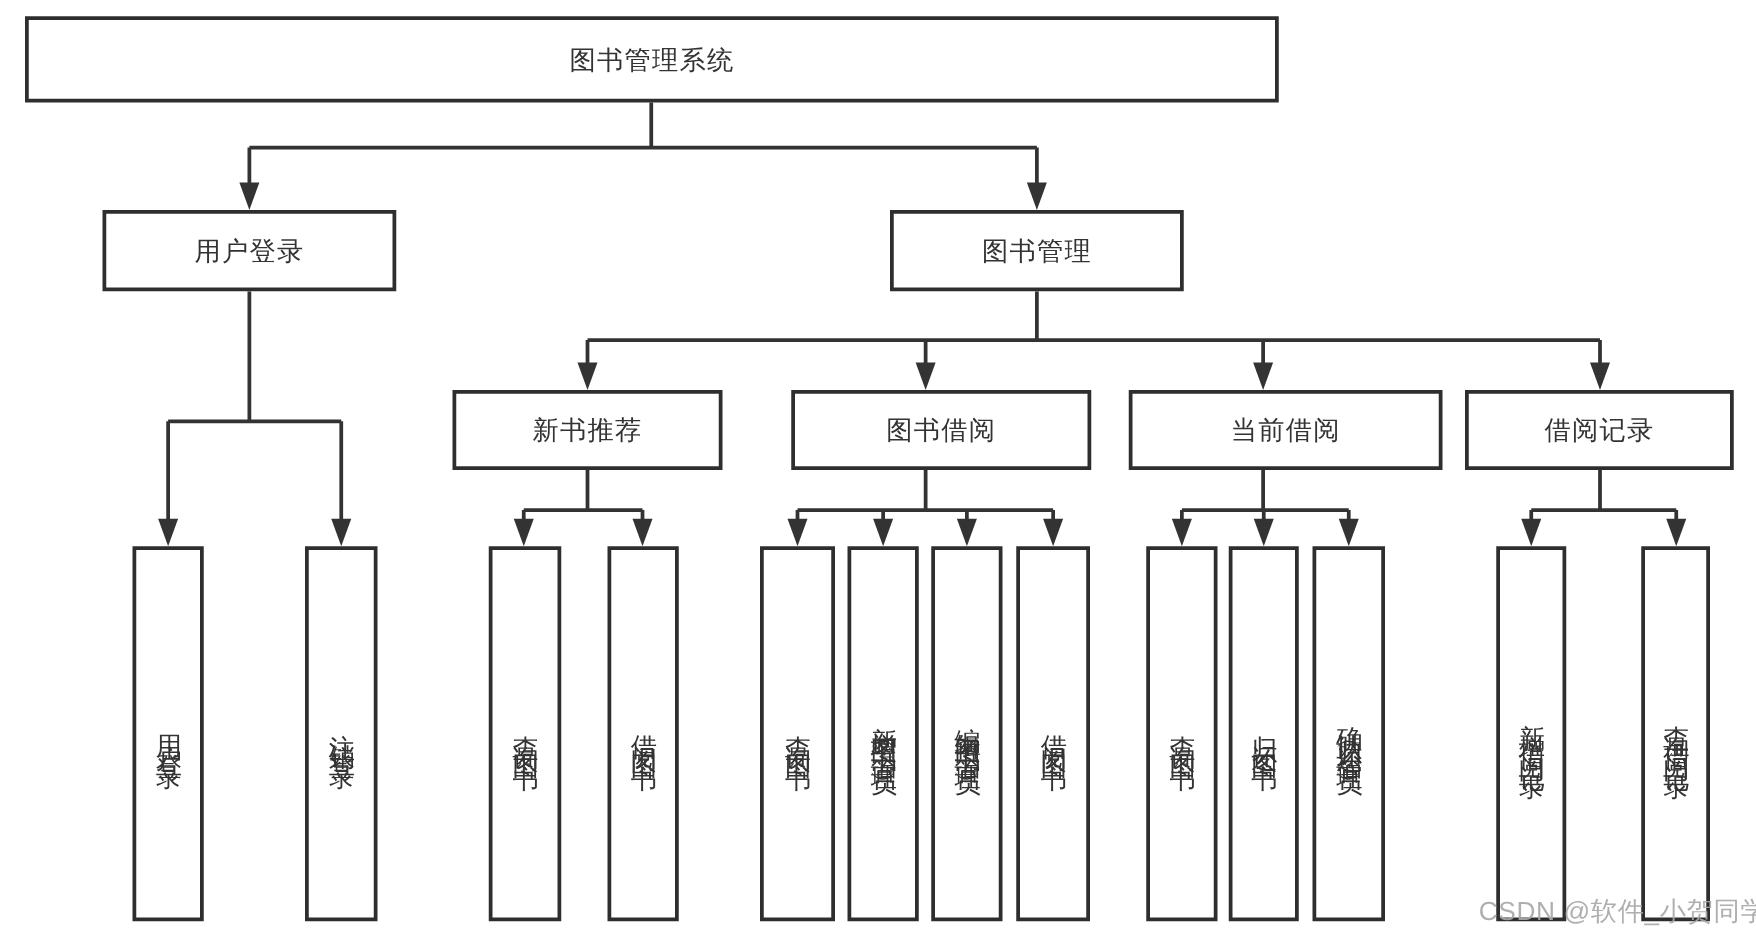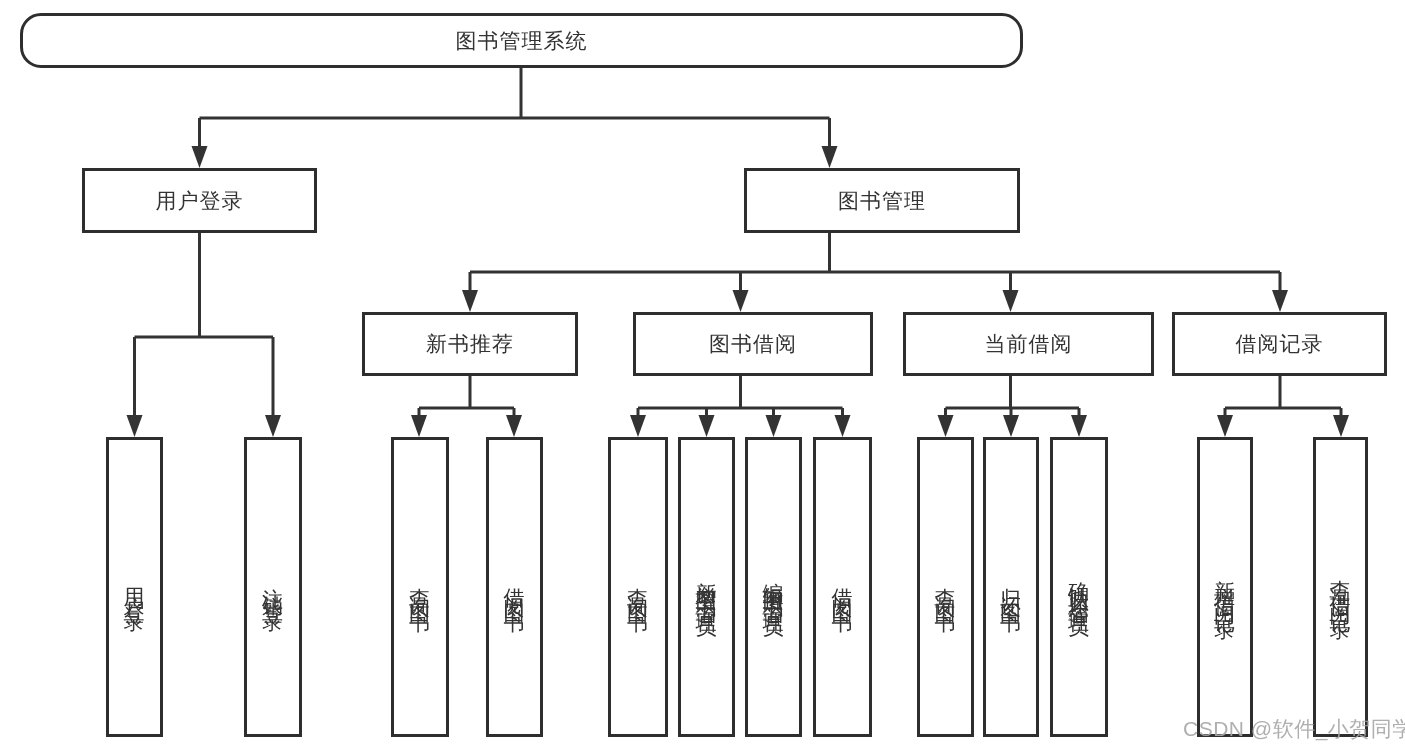--- a/index.html
+++ b/index.html
@@ -60,24 +60,24 @@
     <path class="cline" d="M1010.5 376 L1010.5 408 M945.5 408 L1079 408 M945.5 408 L945.5 417 M1011 408 L1011 417 M1079 408 L1079 417"></path>
     <polygon class="chead" points="937.5,415 953.5,415 945.5,437"></polygon>
     <polygon class="chead" points="1003,415 1019,415 1011,437"></polygon>
     <polygon class="chead" points="1071,415 1087,415 1079,437"></polygon>
 
     <path class="cline" d="M1280 376 L1280 408 M1225 408 L1341 408 M1225 408 L1225 417 M1341 408 L1341 417"></path>
     <polygon class="chead" points="1217,415 1233,415 1225,437"></polygon>
     <polygon class="chead" points="1333,415 1349,415 1341,437"></polygon>
   </svg>
 
-  <div class="hbox" style="left:20px;top:13px;width:1003px;height:55px;border-radius:21px;">图书管理系统</div>
+  <div class="hbox" style="left:20px;top:13px;width:1003px;height:69px;">图书管理系统</div>
 
   <div class="hbox" style="left:82px;top:168px;width:235px;height:65px;">用户登录</div>
-  <div class="hbox" style="left:744px;top:168px;width:276px;height:65px;">图书管理</div>
+  <div class="hbox" style="left:712px;top:168px;width:235px;height:65px;">图书管理</div>
 
   <div class="hbox" style="left:362px;top:312px;width:216px;height:64px;">新书推荐</div>
   <div class="hbox" style="left:633px;top:312px;width:240px;height:64px;">图书借阅</div>
   <div class="hbox" style="left:903px;top:312px;width:251px;height:64px;">当前借阅</div>
   <div class="hbox" style="left:1172px;top:312px;width:215px;height:64px;">借阅记录</div>
 
   <div class="vbox" style="left:106px;top:437px;width:57px;height:300px;">用户登录</div>
   <div class="vbox" style="left:244px;top:437px;width:58px;height:300px;">注销登录</div>
 
   <div class="vbox" style="left:391px;top:437px;width:58px;height:300px;">查询图书</div>

